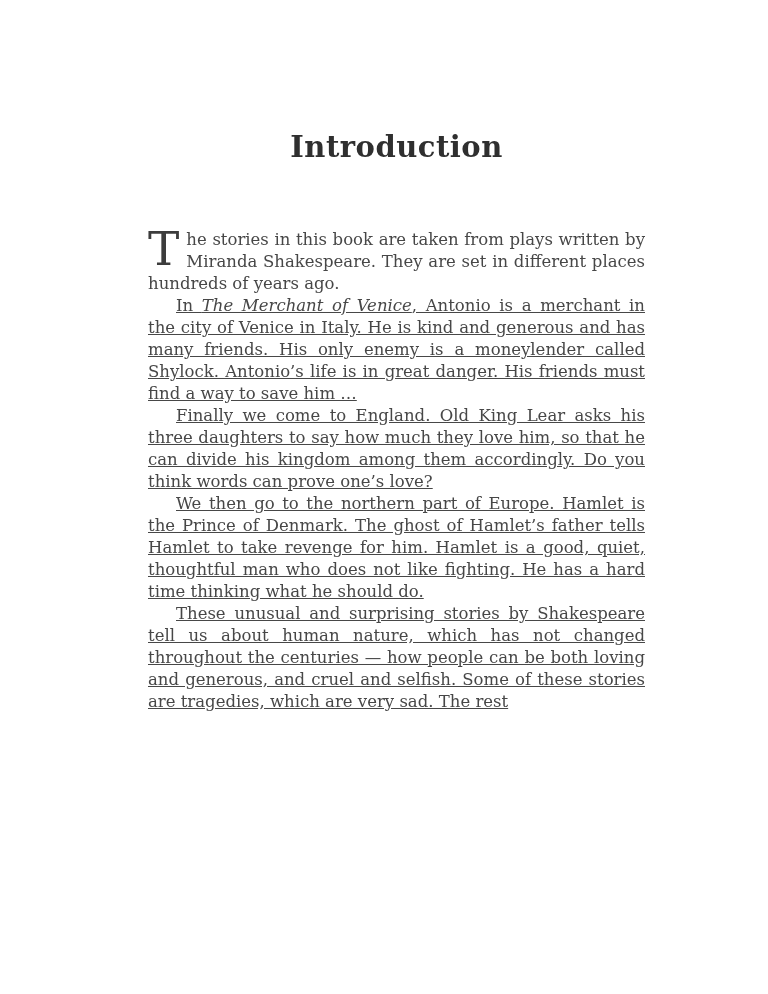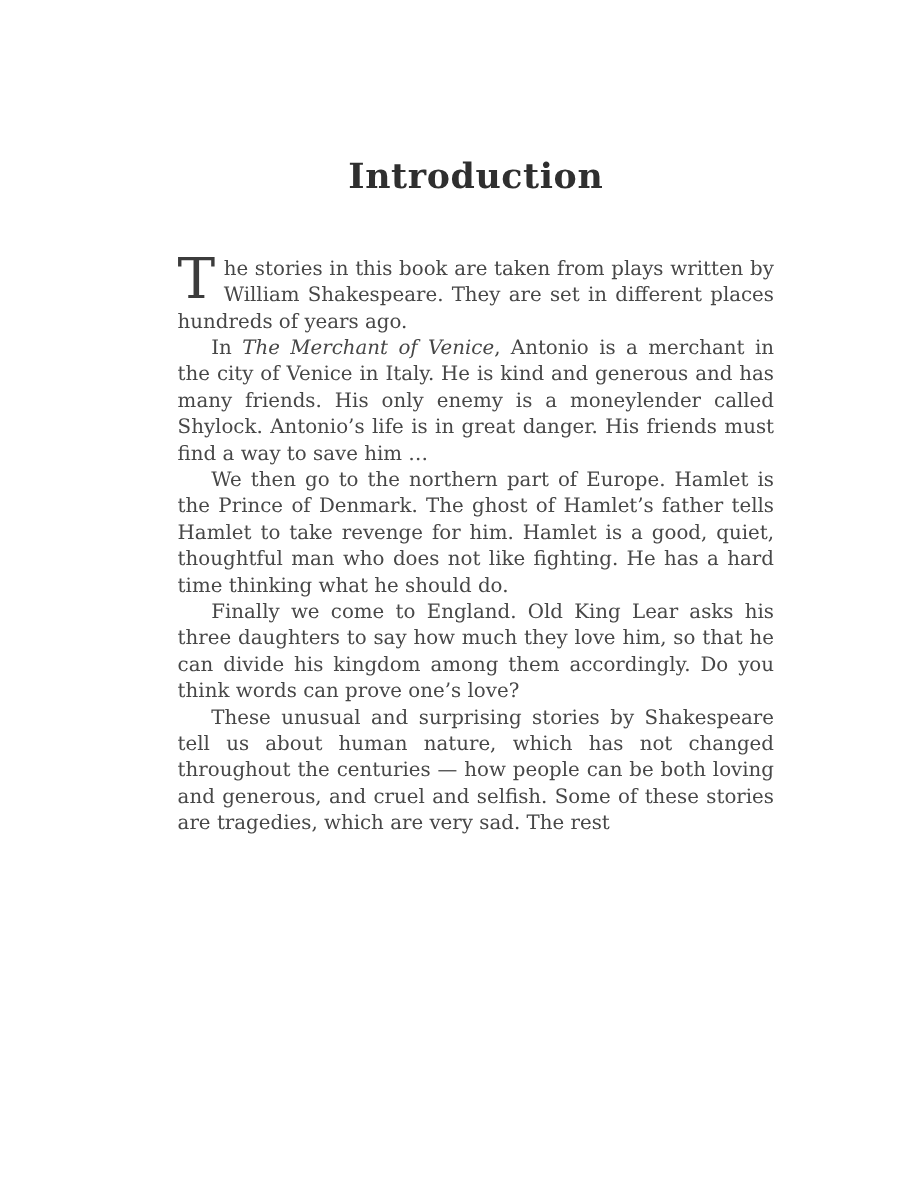--- a/index.html
+++ b/index.html
@@ -15,40 +15,41 @@
     overflow: hidden;
     font-family: "DejaVu Serif", "Liberation Serif", serif;
   }
   .text-block {
     position: absolute;
     left: 148px;
     top: 130px;
     width: 497px;
   }
   .title {
-    margin: 0 0 49px 0;
+    margin: 0 0 65px 0;
     text-align: center;
     font-size: 29px;
     font-weight: bold;
     letter-spacing: 0.5px;
     color: #2f2f2f;
     font-family: "DejaVu Serif", "Liberation Serif", serif;
   }
   .body-text {
     color: #474747;
     font-size: 16.5px;
     line-height: 22px;
     text-align: justify;
   }
   .para {
     margin: 0;
     padding: 0;
   }
   .para.indent {
     text-indent: 28px;
+    text-decoration: underline;
   }
   .dropcap {
     float: left;
     font-size: 47px;
     line-height: 38px;
     padding: 1px 7px 0 0;
     color: #3c3c3c;
   }
   .book-title-italic {
     font-style: italic;
@@ -57,27 +58,27 @@
 </head>
 <body>
 
 <div class="page">
   <div class="text-block">
 
     <h1 class="title">Introduction</h1>
 
     <div class="body-text">
 
-      <p class="para"><span class="dropcap">T</span><span>he stories in this book are taken from plays written by William Shakespeare. They are set in different places hundreds of years ago.</span></p>
+      <p class="para"><span class="dropcap">T</span><span>he stories in this book are taken from plays written by Miranda Shakespeare. They are set in different places hundreds of years ago.</span></p>
 
       <p class="para indent"><span>In </span><span class="book-title-italic">The Merchant of Venice</span><span>, Antonio is a merchant in the city of Venice in Italy. He is kind and generous and has many friends. His only enemy is a moneylender called Shylock. Antonio’s life is in great danger. His friends must find a way to save him …</span></p>
 
 
 
+      <p class="para indent">Finally we come to England. Old King Lear asks his three daughters to say how much they love him, so that he can divide his kingdom among them accordingly. Do you think words can prove one’s love?</p>
+
       <p class="para indent">We then go to the northern part of Europe. Hamlet is the Prince of Denmark. The ghost of Hamlet’s father tells Hamlet to take revenge for him. Hamlet is a good, quiet, thoughtful man who does not like fighting. He has a hard time thinking what he should do.</p>
-
-      <p class="para indent">Finally we come to England. Old King Lear asks his three daughters to say how much they love him, so that he can divide his kingdom among them accordingly. Do you think words can prove one’s love?</p>
 
       <p class="para indent">These unusual and surprising stories by Shakespeare tell us about human nature, which has not changed throughout the centuries — how people can be both loving and generous, and cruel and selfish. Some of these stories are tragedies, which are very sad. The rest</p>
 
     </div>
   </div>
 </div>
 
 </body></html>

